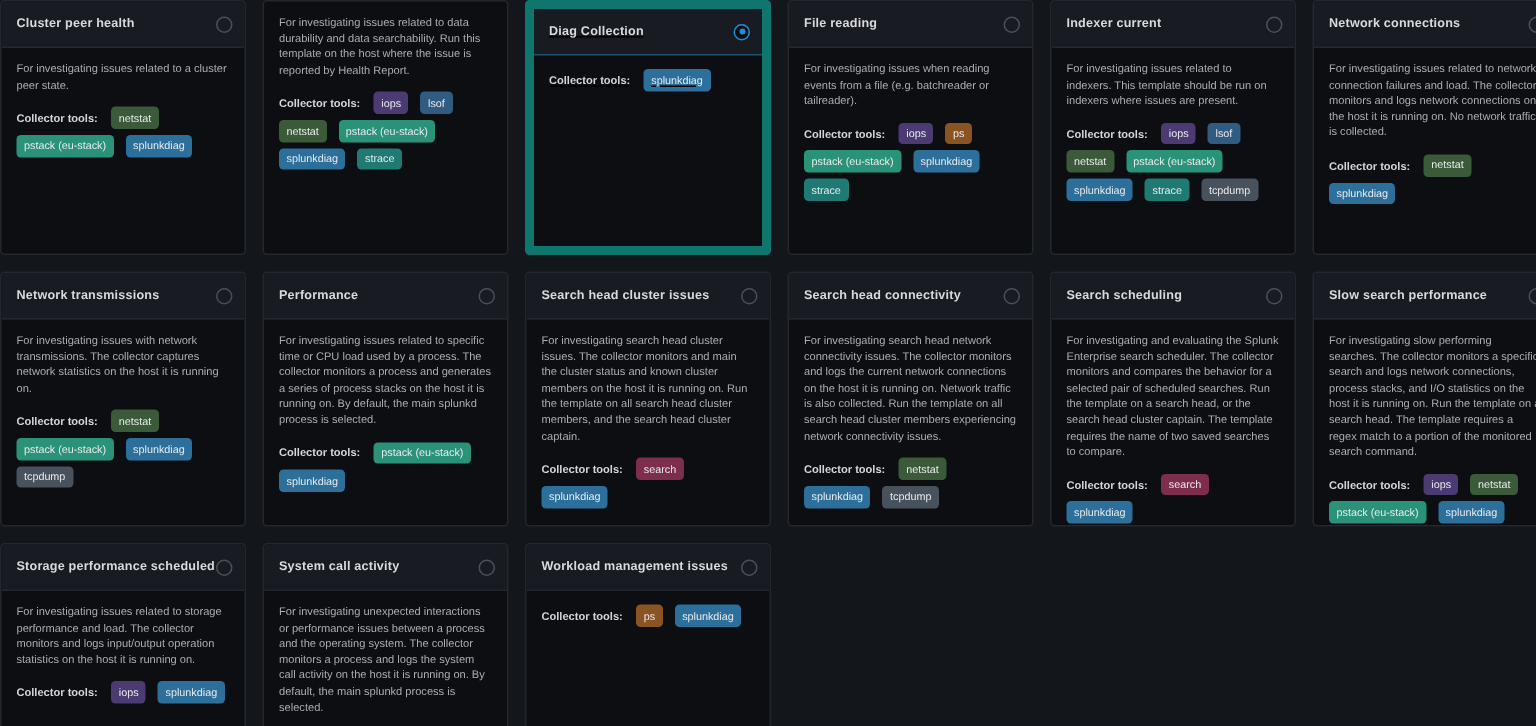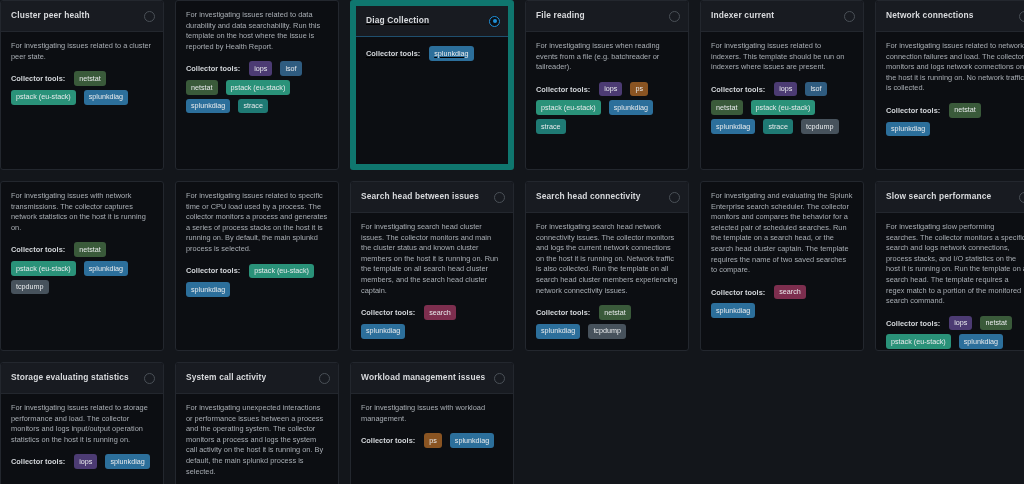--- a/index.html
+++ b/index.html
@@ -197,44 +197,52 @@
       <div class="card-body">
         <p class="desc">For investigating issues related to network connection failures and load. The collector monitors and logs network connections on the host it is running on. No network traffic is collected.</p>
         <div class="tools-wrap">
           <span class="tools-label">Collector tools:</span>
           <span class="tag" style="background: rgb(58, 90, 58);">netstat</span>
           <span class="tag" style="background: rgb(44, 111, 155);">splunkdiag</span>
         </div>
       </div>
     </div>
     <div class="card">
+      <div class="card-header">
+        <div class="card-title">Network transmissions</div>
+        <div class="radio"></div>
+      </div>
       <div class="card-body">
         <p class="desc">For investigating issues with network transmissions. The collector captures network statistics on the host it is running on.</p>
         <div class="tools-wrap">
           <span class="tools-label">Collector tools:</span>
           <span class="tag" style="background: rgb(58, 90, 58);">netstat</span>
           <span class="tag" style="background: rgb(42, 146, 121);">pstack (eu-stack)</span>
           <span class="tag" style="background: rgb(44, 111, 155);">splunkdiag</span>
           <span class="tag" style="background: rgb(71, 82, 92);">tcpdump</span>
         </div>
       </div>
     </div>
     <div class="card">
+      <div class="card-header">
+        <div class="card-title">Performance</div>
+        <div class="radio"></div>
+      </div>
       <div class="card-body">
         <p class="desc">For investigating issues related to specific time or CPU load used by a process. The collector monitors a process and generates a series of process stacks on the host it is running on. By default, the main splunkd process is selected.</p>
         <div class="tools-wrap">
           <span class="tools-label">Collector tools:</span>
           <span class="tag" style="background: rgb(42, 146, 121);">pstack (eu-stack)</span>
           <span class="tag" style="background: rgb(44, 111, 155);">splunkdiag</span>
         </div>
       </div>
     </div>
     <div class="card">
       <div class="card-header">
-        <div class="card-title">Search head between issues</div>
+        <div class="card-title">Search head cluster issues</div>
         <div class="radio"></div>
       </div>
       <div class="card-body">
         <p class="desc">For investigating search head cluster issues. The collector monitors and main the cluster status and known cluster members on the host it is running on. Run the template on all search head cluster members, and the search head cluster captain.</p>
         <div class="tools-wrap">
           <span class="tools-label">Collector tools:</span>
           <span class="tag" style="background: rgb(125, 46, 78);">search</span>
           <span class="tag" style="background: rgb(44, 111, 155);">splunkdiag</span>
         </div>
       </div>
@@ -248,20 +256,24 @@
         <p class="desc">For investigating search head network connectivity issues. The collector monitors and logs the current network connections on the host it is running on. Network traffic is also collected. Run the template on all search head cluster members experiencing network connectivity issues.</p>
         <div class="tools-wrap">
           <span class="tools-label">Collector tools:</span>
           <span class="tag" style="background: rgb(58, 90, 58);">netstat</span>
           <span class="tag" style="background: rgb(44, 111, 155);">splunkdiag</span>
           <span class="tag" style="background: rgb(71, 82, 92);">tcpdump</span>
         </div>
       </div>
     </div>
     <div class="card">
+      <div class="card-header">
+        <div class="card-title">Search scheduling</div>
+        <div class="radio"></div>
+      </div>
       <div class="card-body">
         <p class="desc">For investigating and evaluating the Splunk Enterprise search scheduler. The collector monitors and compares the behavior for a selected pair of scheduled searches. Run the template on a search head, or the search head cluster captain. The template requires the name of two saved searches to compare.</p>
         <div class="tools-wrap">
           <span class="tools-label">Collector tools:</span>
           <span class="tag" style="background: rgb(125, 46, 78);">search</span>
           <span class="tag" style="background: rgb(44, 111, 155);">splunkdiag</span>
         </div>
       </div>
     </div>
     <div class="card">
@@ -275,21 +287,21 @@
           <span class="tools-label">Collector tools:</span>
           <span class="tag" style="background: rgb(76, 59, 115);">iops</span>
           <span class="tag" style="background: rgb(58, 90, 58);">netstat</span>
           <span class="tag" style="background: rgb(42, 146, 121);">pstack (eu-stack)</span>
           <span class="tag" style="background: rgb(44, 111, 155);">splunkdiag</span>
         </div>
       </div>
     </div>
     <div class="card">
       <div class="card-header">
-        <div class="card-title">Storage evaluating statistics</div>
+        <div class="card-title">Storage performance scheduled</div>
         <div class="radio"></div>
       </div>
       <div class="card-body">
         <p class="desc">For investigating issues related to storage performance and load. The collector monitors and logs input/output operation statistics on the host it is running on.</p>
         <div class="tools-wrap">
           <span class="tools-label">Collector tools:</span>
           <span class="tag" style="background: rgb(76, 59, 115);">iops</span>
           <span class="tag" style="background: rgb(44, 111, 155);">splunkdiag</span>
         </div>
       </div>
@@ -302,21 +314,20 @@
       <div class="card-body">
         <p class="desc">For investigating unexpected interactions or performance issues between a process and the operating system. The collector monitors a process and logs the system call activity on the host it is running on. By default, the main splunkd process is selected.</p>
       </div>
     </div>
     <div class="card">
       <div class="card-header">
         <div class="card-title">Workload management issues</div>
         <div class="radio"></div>
       </div>
       <div class="card-body">
-        <p class="desc">For investigating issues with workload management.</p>
         <div class="tools-wrap">
           <span class="tools-label">Collector tools:</span>
           <span class="tag" style="background: rgb(138, 84, 34);">ps</span>
           <span class="tag" style="background: rgb(44, 111, 155);">splunkdiag</span>
         </div>
       </div>
     </div>
   </div>
 
 </body></html>

